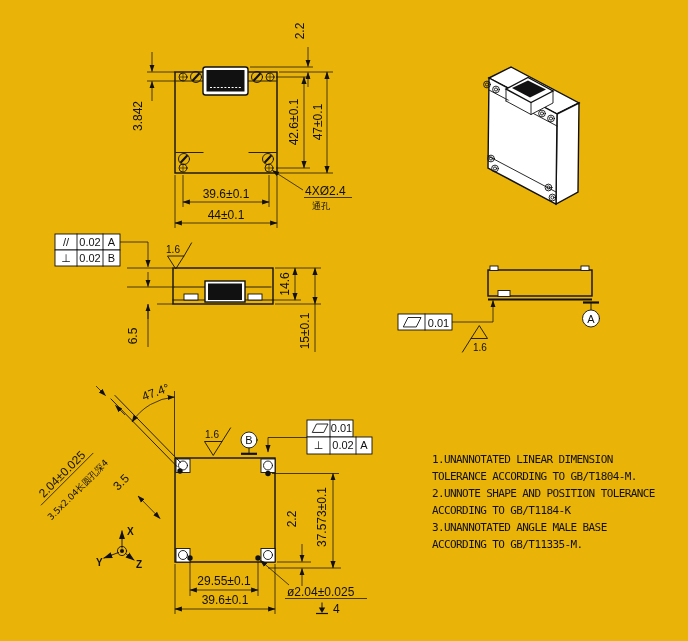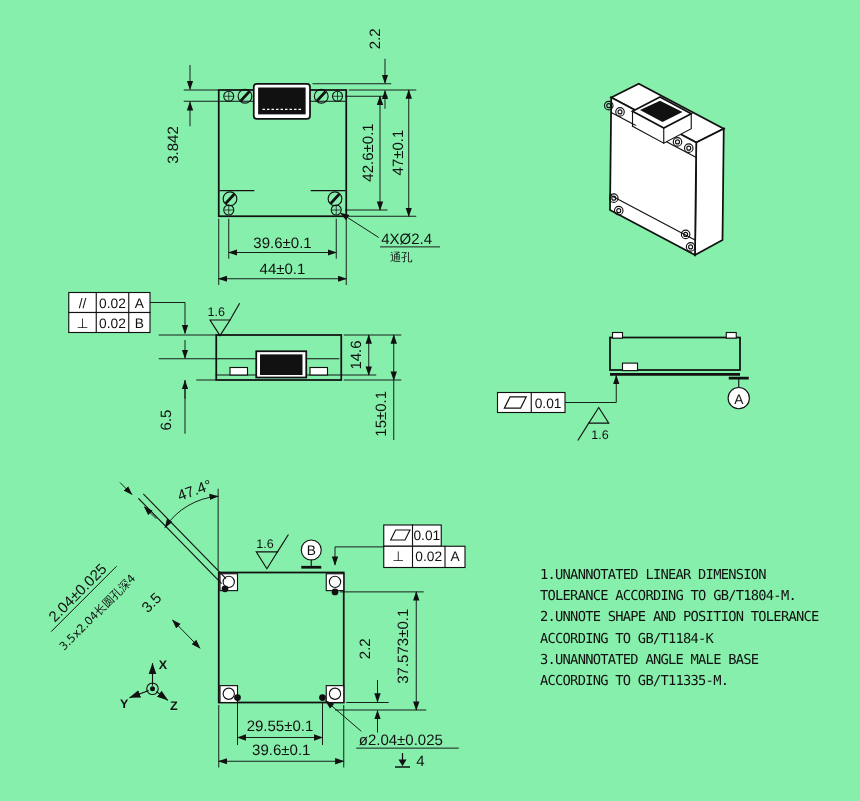--- a/index.html
+++ b/index.html
@@ -1,16 +1,16 @@
 <!DOCTYPE html>
 <html><head>
 <meta charset="utf-8">
 <style>
   html,body{margin:0;padding:0;background:#fff;}
-  .stage{width:688px;height:641px;position:relative;background:#86efac;overflow:hidden;}
+  .stage{width:688px;height:641px;position:relative;background:#eab308;overflow:hidden;}
   svg text{fill:#111;}
   .thick{stroke:#111;stroke-width:1.4;fill:none;stroke-linecap:square;}
   .thin{stroke:#111;stroke-width:0.9;fill:none;stroke-linecap:square;}
   .dim{stroke:#111;stroke-width:0.75;fill:none;stroke-linecap:butt;}
   .band{stroke:#111;stroke-width:2.2;fill:none;}
   .slot{stroke:#111;stroke-width:2.1;fill:none;}
   .cross{stroke:#111;stroke-width:0.6;fill:none;}
   .blk{fill:#111;stroke:none;}
   .whtF{fill:#fff;}
   .dtxt{font:12px "Liberation Sans", sans-serif;}

